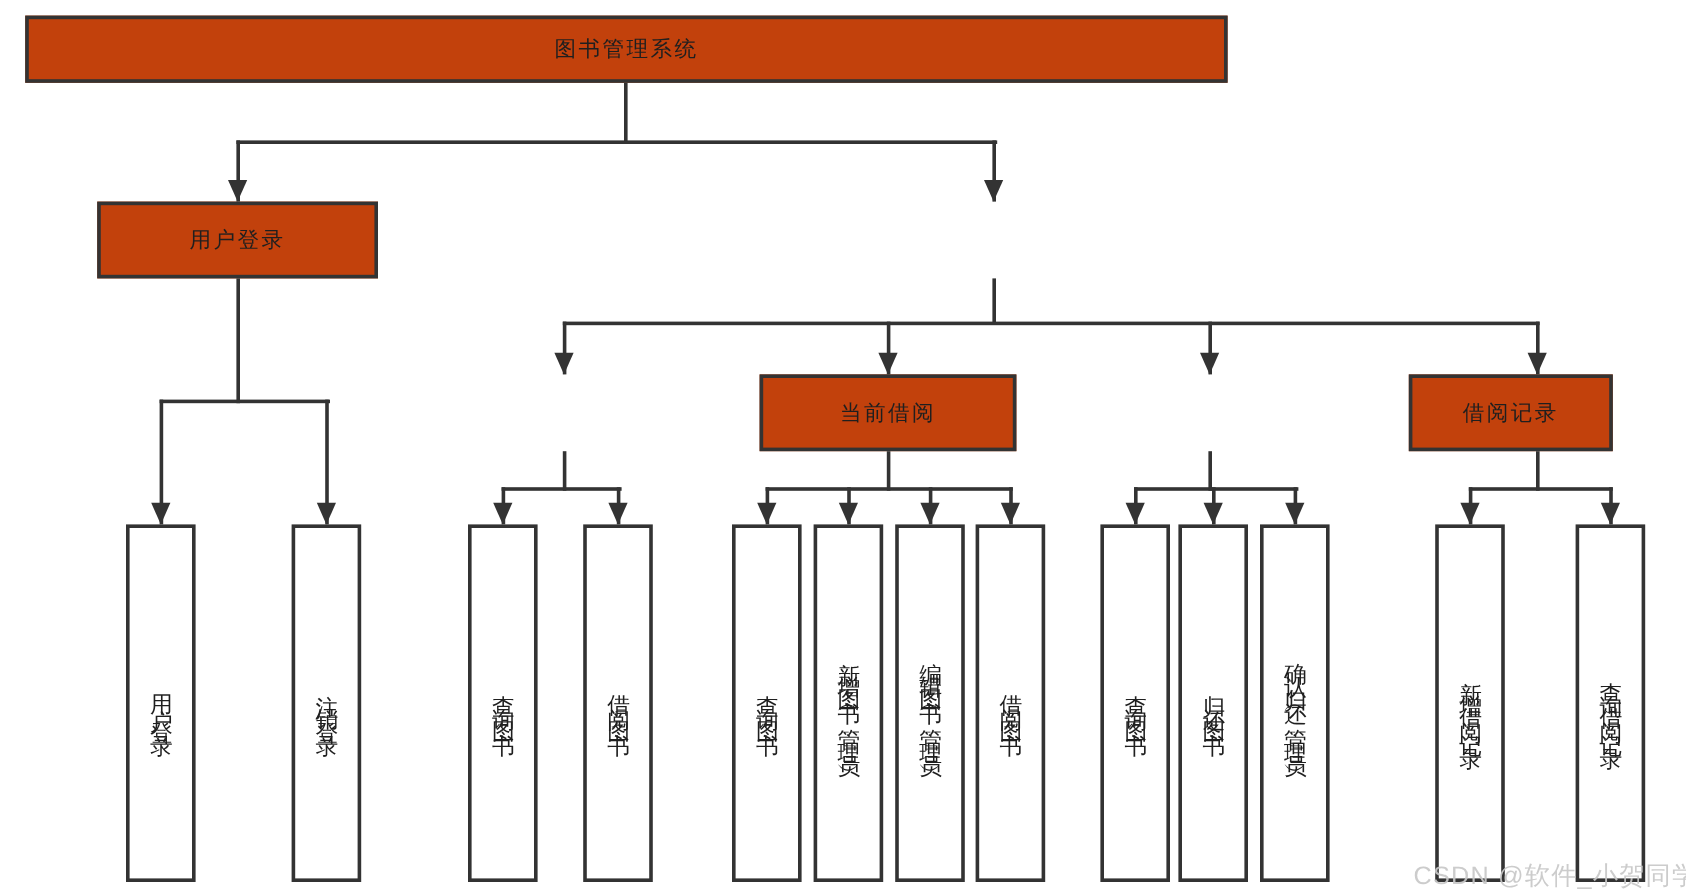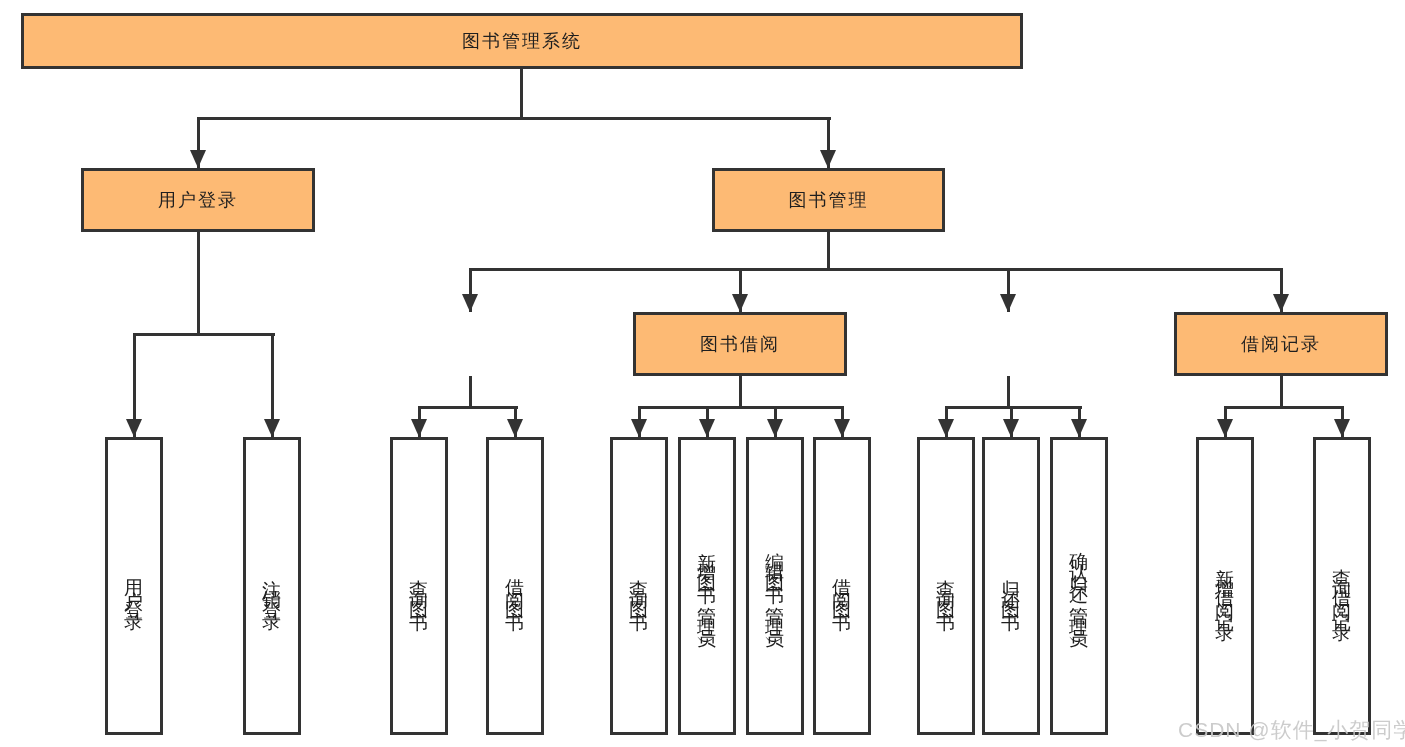--- a/index.html
+++ b/index.html
@@ -15,21 +15,21 @@
   }
   .canvas{
     position:relative;
     width:1405px;height:747px;
     background:var(--background);
     overflow:hidden;
   }
   .hbox{
     position:absolute;
     box-sizing:border-box;
-    background:#fdba74;
+    background:#c2410c;
     border:3px solid var(--line);
     display:flex;align-items:center;justify-content:center;
   }
   .hbox span{
     font-size:18px;
     color:var(--text);
     letter-spacing:2px;
     white-space:nowrap;
   }
   .vbox{
@@ -75,31 +75,28 @@
 <div class="canvas">
 
   <div class="hbox" style="left:21px;top:13px;width:1002px;height:56px">
     <span>图书管理系统</span>
   </div>
 
   <div class="hbox" style="left:81px;top:168px;width:234px;height:64px">
     <span>用户登录</span>
   </div>
 
-  <div class="hbox" style="left:712px;top:168px;width:233px;height:64px">
-    <span>图书管理</span>
-  </div>
 
 
   <div class="hbox" style="left:633px;top:312px;width:214px;height:64px">
-    <span>图书借阅</span>
-  </div>
-
-
-  <div class="hbox" style="left:1174px;top:312px;width:214px;height:64px">
+    <span>当前借阅</span>
+  </div>
+
+
+  <div class="hbox" style="left:1174px;top:312px;width:170px;height:64px">
     <span>借阅记录</span>
   </div>
 
   <div class="vbox" style="left:105px">
     <span>用户登录</span>
   </div>
   <div class="vbox" style="left:243px">
     <span>注销登录</span>
   </div>
 

